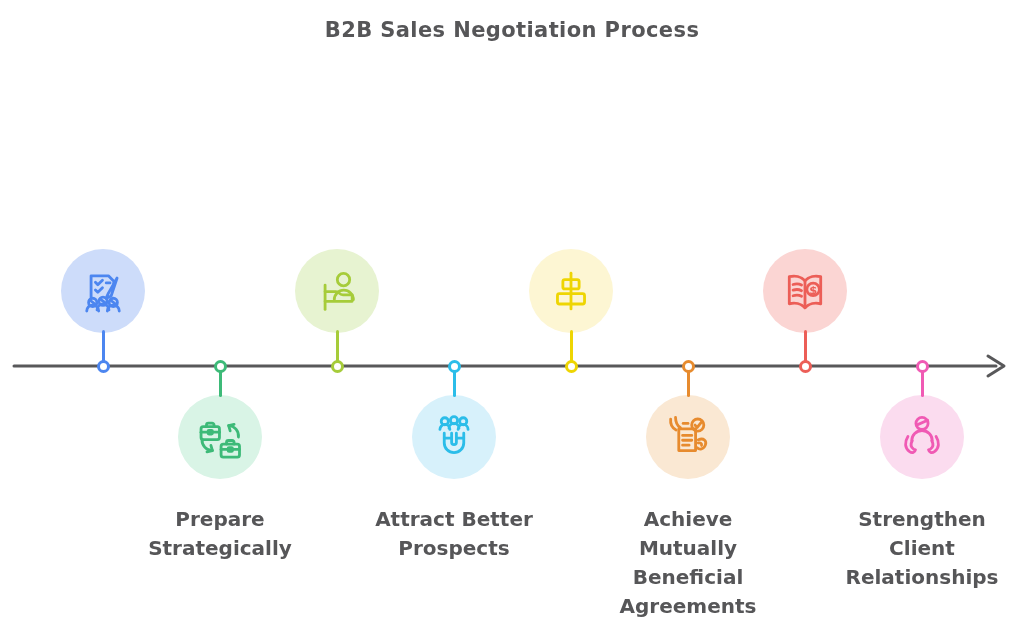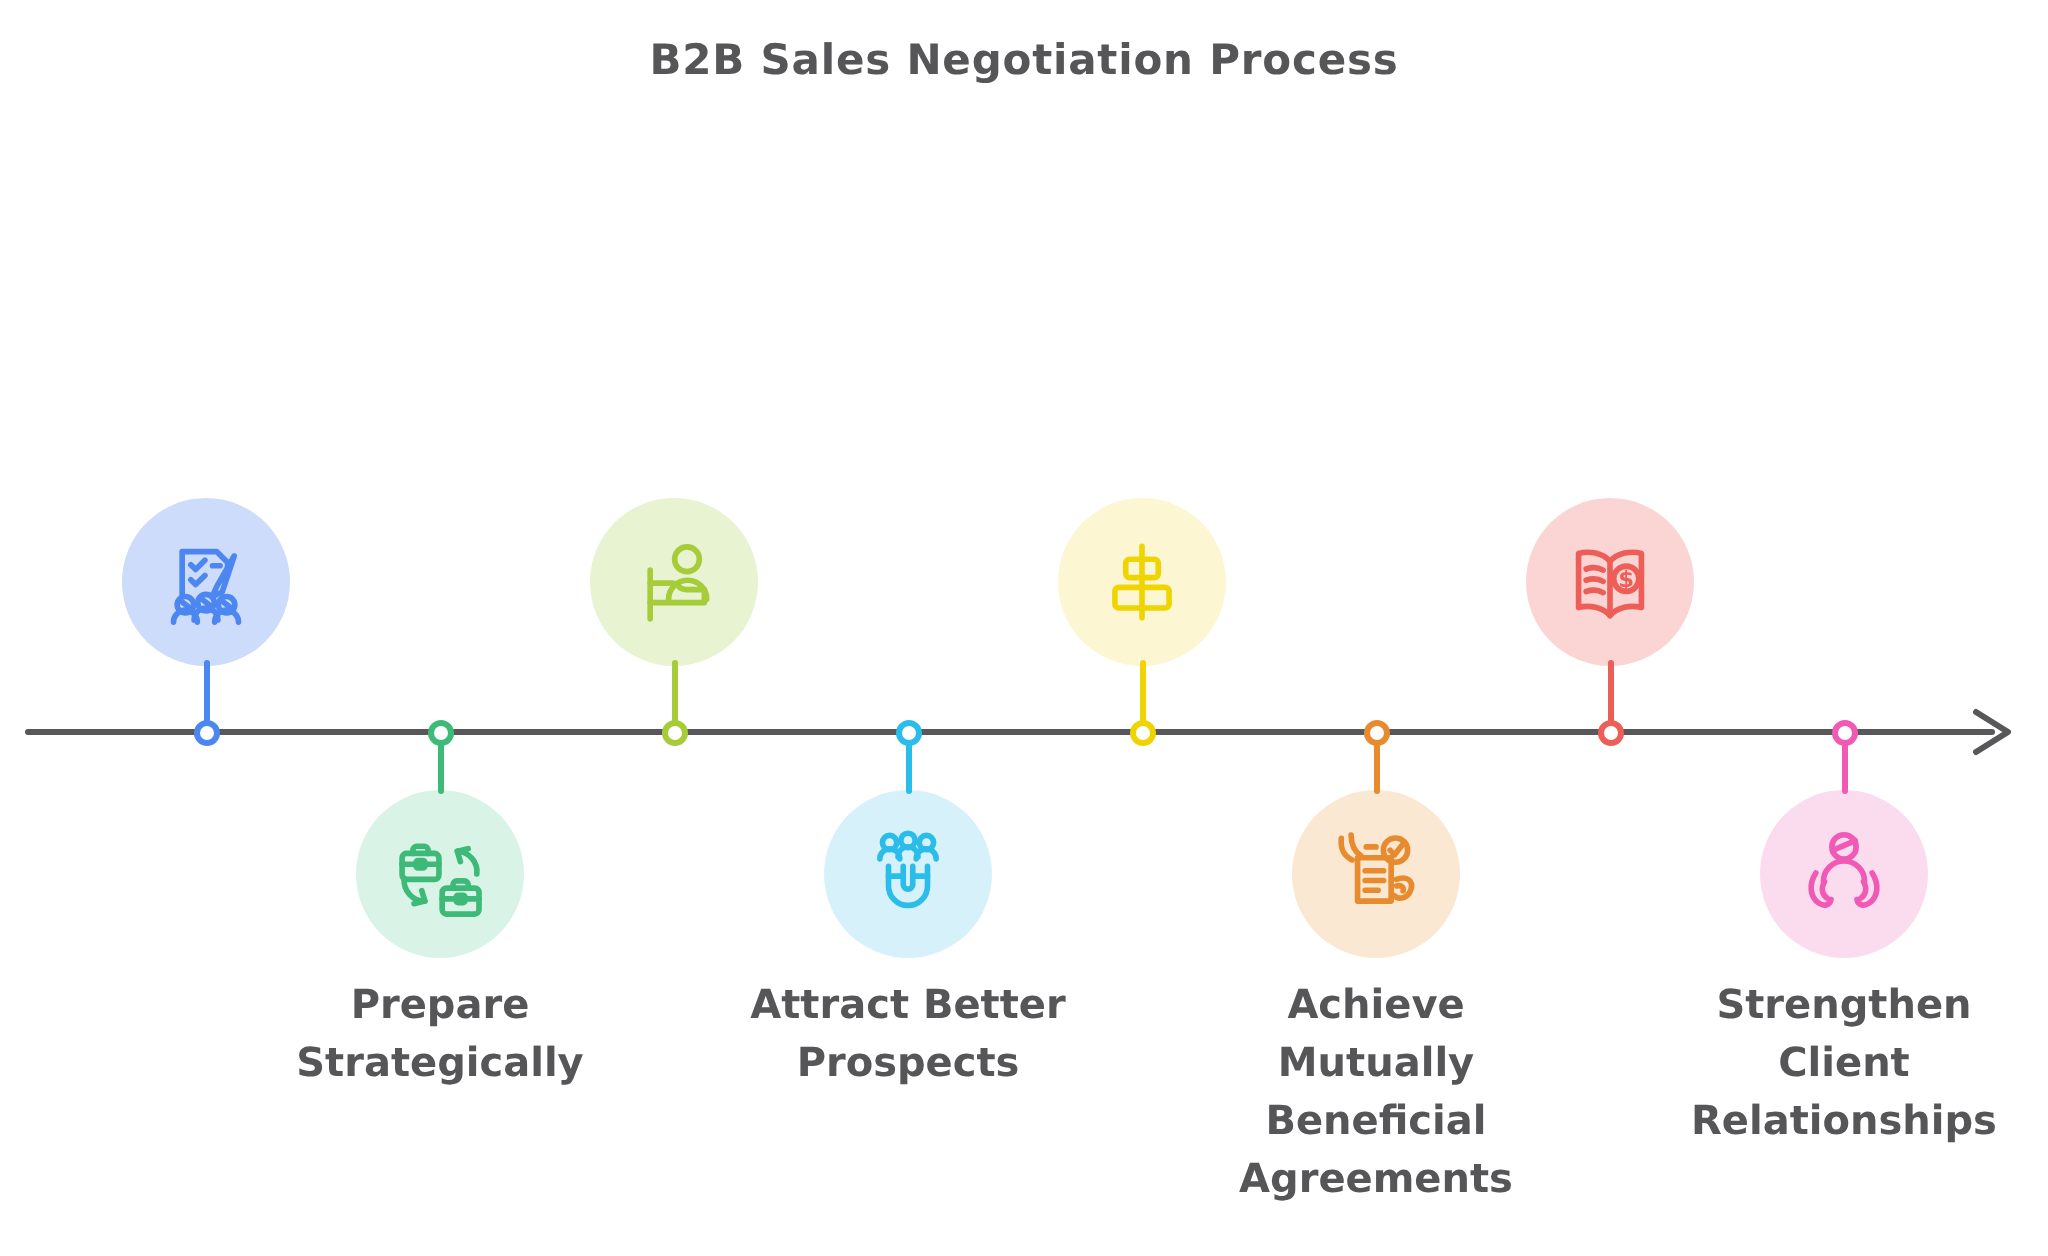--- a/index.html
+++ b/index.html
@@ -79,21 +79,21 @@
     position: absolute;
     width: 250px;
     left: calc(var(--x) - 125px);
     text-align: center;
     white-space: pre-line;
     font-size: 20px;
     font-weight: 700;
     line-height: 29px;
     color: #565658;
   }
-  .node.below .label { top: 488px; }
+  .node.below .label { top: 505px; }
 
   .icon-stroke {
     fill: none;
     stroke: currentColor;
     stroke-width: 2.6;
     stroke-linecap: round;
     stroke-linejoin: round;
   }
 </style>
 </head>

